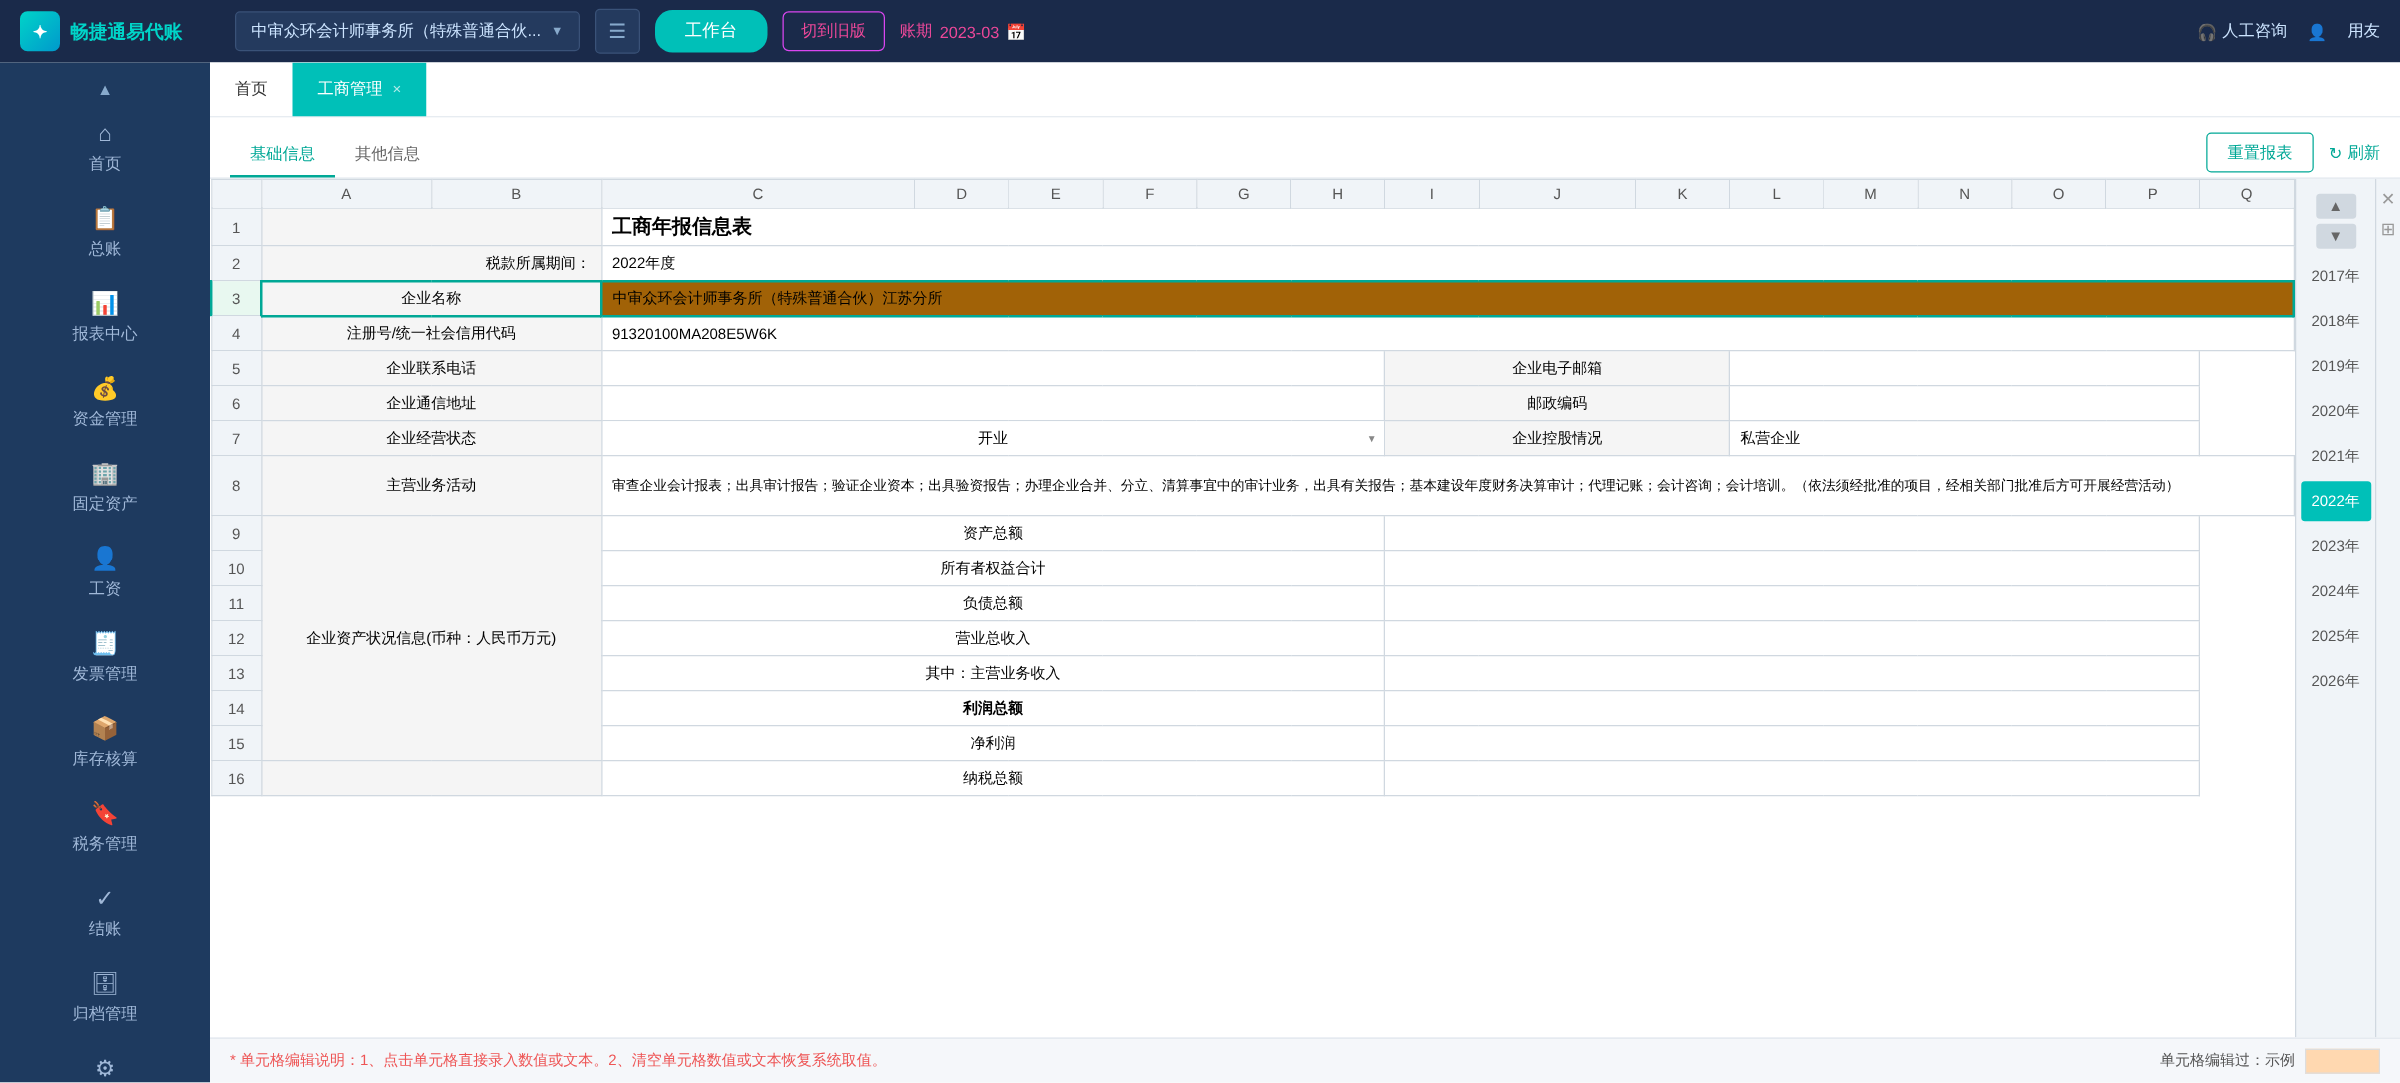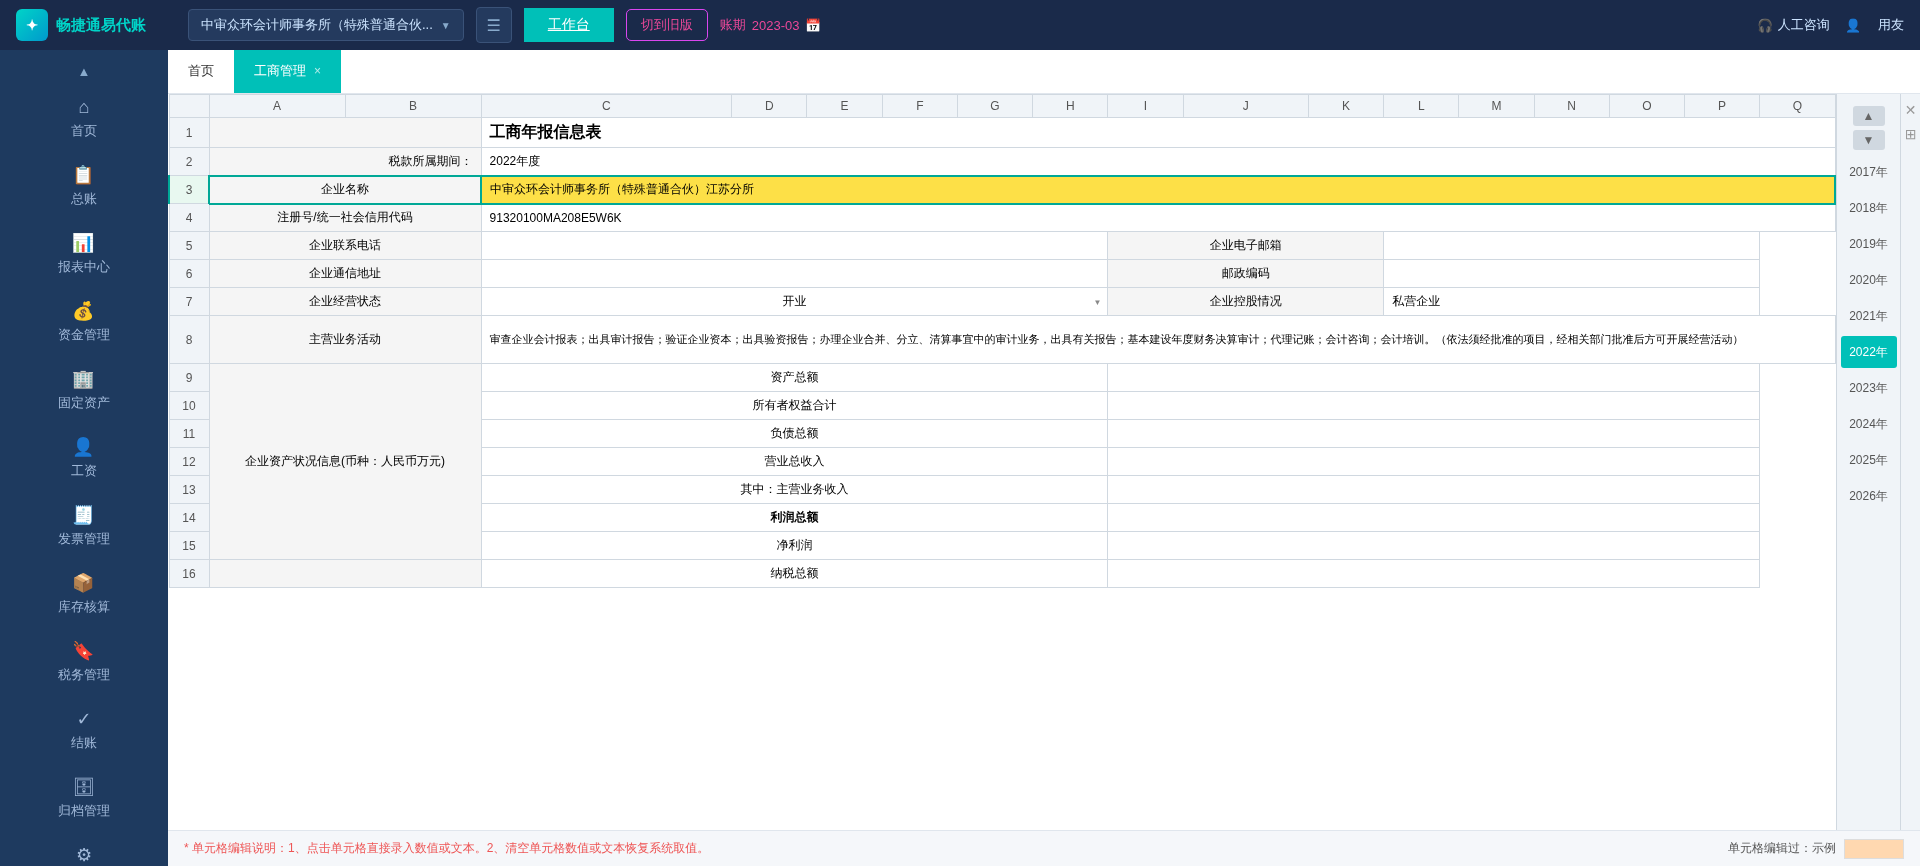--- a/index.html
+++ b/index.html
@@ -5,21 +5,21 @@
     * { box-sizing: border-box; margin: 0; padding: 0; }
     body { font-family: 'Microsoft YaHei', Arial, sans-serif; font-size: 13px; background: #f0f2f5; overflow: hidden; width: 1920px; height: 866px; }
 
     
     .topbar { height: 50px; background: #1a2a4a; display: flex; align-items: center; padding: 0 16px; gap: 12px; }
     .topbar-logo { display: flex; align-items: center; gap: 8px; color: #00d4c8; font-size: 15px; font-weight: bold; min-width: 160px; }
     .topbar-logo-icon { width: 32px; height: 32px; background: linear-gradient(135deg, #00d4c8, #0099cc); border-radius: 6px; display: flex; align-items: center; justify-content: center; color: white; font-size: 14px; }
     .company-selector { background: #243a5e; border: 1px solid #3a5278; border-radius: 4px; color: #cce4ff; padding: 6px 12px; font-size: 13px; display: flex; align-items: center; gap: 8px; cursor: pointer; min-width: 260px; }
     .company-selector .arrow { color: #88aacc; font-size: 10px; }
     .topbar-icon-btn { width: 36px; height: 36px; background: #243a5e; border: 1px solid #3a5278; border-radius: 4px; display: flex; align-items: center; justify-content: center; cursor: pointer; color: #88aacc; font-size: 16px; }
-    .workbench-btn { background: #00c0b8; color: white; border: none; border-radius: 0; padding: 8px 24px; font-size: 14px; cursor: pointer; text-decoration: underline; }
+    .workbench-btn { background: #00c0b8; color: white; border: none; border-radius: 14px; padding: 8px 24px; font-size: 14px; cursor: pointer; }
     .old-version-btn { background: transparent; color: #ec4899; border: 1px solid #d946ef; border-radius: 5px; padding: 6px 14px; font-size: 13px; cursor: pointer; }
     .period-display { color: #ec4899; font-size: 13px; display: flex; align-items: center; gap: 6px; }
     .topbar-right { margin-left: auto; display: flex; align-items: center; gap: 16px; color: #cce4ff; font-size: 13px; }
     .topbar-right .service-btn { display: flex; align-items: center; gap: 4px; cursor: pointer; }
 
     
     .main-layout { display: flex; height: calc(866px - 50px); }
 
     
     .sidebar { width: 168px; background: #1e3a5f; display: flex; flex-direction: column; padding-top: 8px; flex-shrink: 0; }
@@ -174,20 +174,35 @@
         <span>首页</span>
       </div>
       <div class="tab-item active">
         <span>工商管理</span>
         <span class="close-x">×</span>
       </div>
     </div>
 
     <div class="page-content">
 
+      <div class="sub-tab-bar">
+        <div class="sub-tab active">
+          <span>基础信息</span>
+        </div>
+        <div class="sub-tab">
+          <span>其他信息</span>
+        </div>
+        <div class="sub-tab-actions">
+          <button class="reset-btn">重置报表</button>
+          <button class="refresh-btn">
+            <span>↻</span>
+            <span>刷新</span>
+          </button>
+        </div>
+      </div>
 
       <div style="flex:1;display:flex;overflow:hidden;">
         <div class="spreadsheet-container">
           <table class="spreadsheet">
             <thead>
               <tr class="col-header-row">
                 <th class="row-num-header"></th>
                 <th>A</th>
                 <th>B</th>
                 <th style="min-width:200px;">C</th>
@@ -217,21 +232,21 @@
 
               <tr>
                 <td class="row-num">2</td>
                 <td colspan="2" style="text-align:right;background:#f5f5f5;">税款所属期间：</td>
                 <td colspan="15">2022年度</td>
               </tr>
 
               <tr>
                 <td class="row-num" style="background:#e8f8f0;border-left:2px solid #00a896;">3</td>
                 <td colspan="2" style="text-align:center;background:#f5f5f5;border:2px solid #00a896;">企业名称</td>
-                <td colspan="15" style="background:#fde047;border:2px solid #00a896;">中审众环会计师事务所（特殊普通合伙）江苏分所</td>
+                <td colspan="15" style="background:#a16207;border:2px solid #00a896;">中审众环会计师事务所（特殊普通合伙）江苏分所</td>
               </tr>
 
               <tr>
                 <td class="row-num">4</td>
                 <td colspan="2" style="text-align:center;background:#f5f5f5;">注册号/统一社会信用代码</td>
                 <td colspan="15">91320100MA208E5W6K</td>
               </tr>
 
               <tr>
                 <td class="row-num">5</td>

